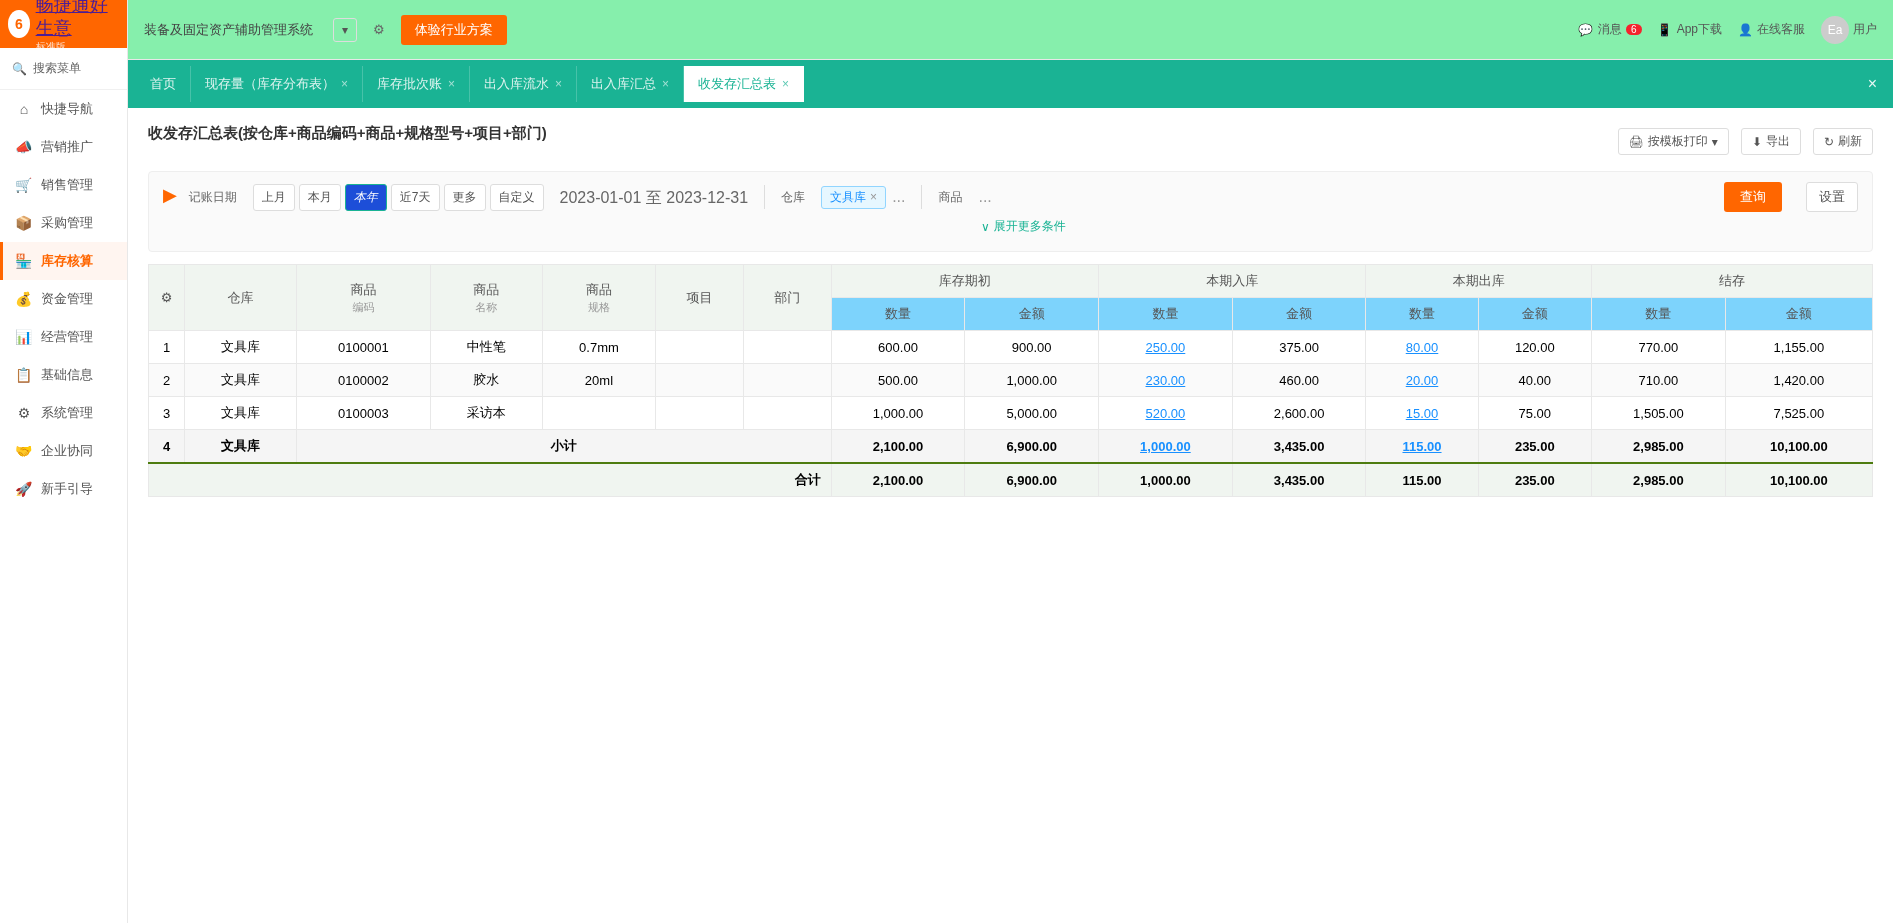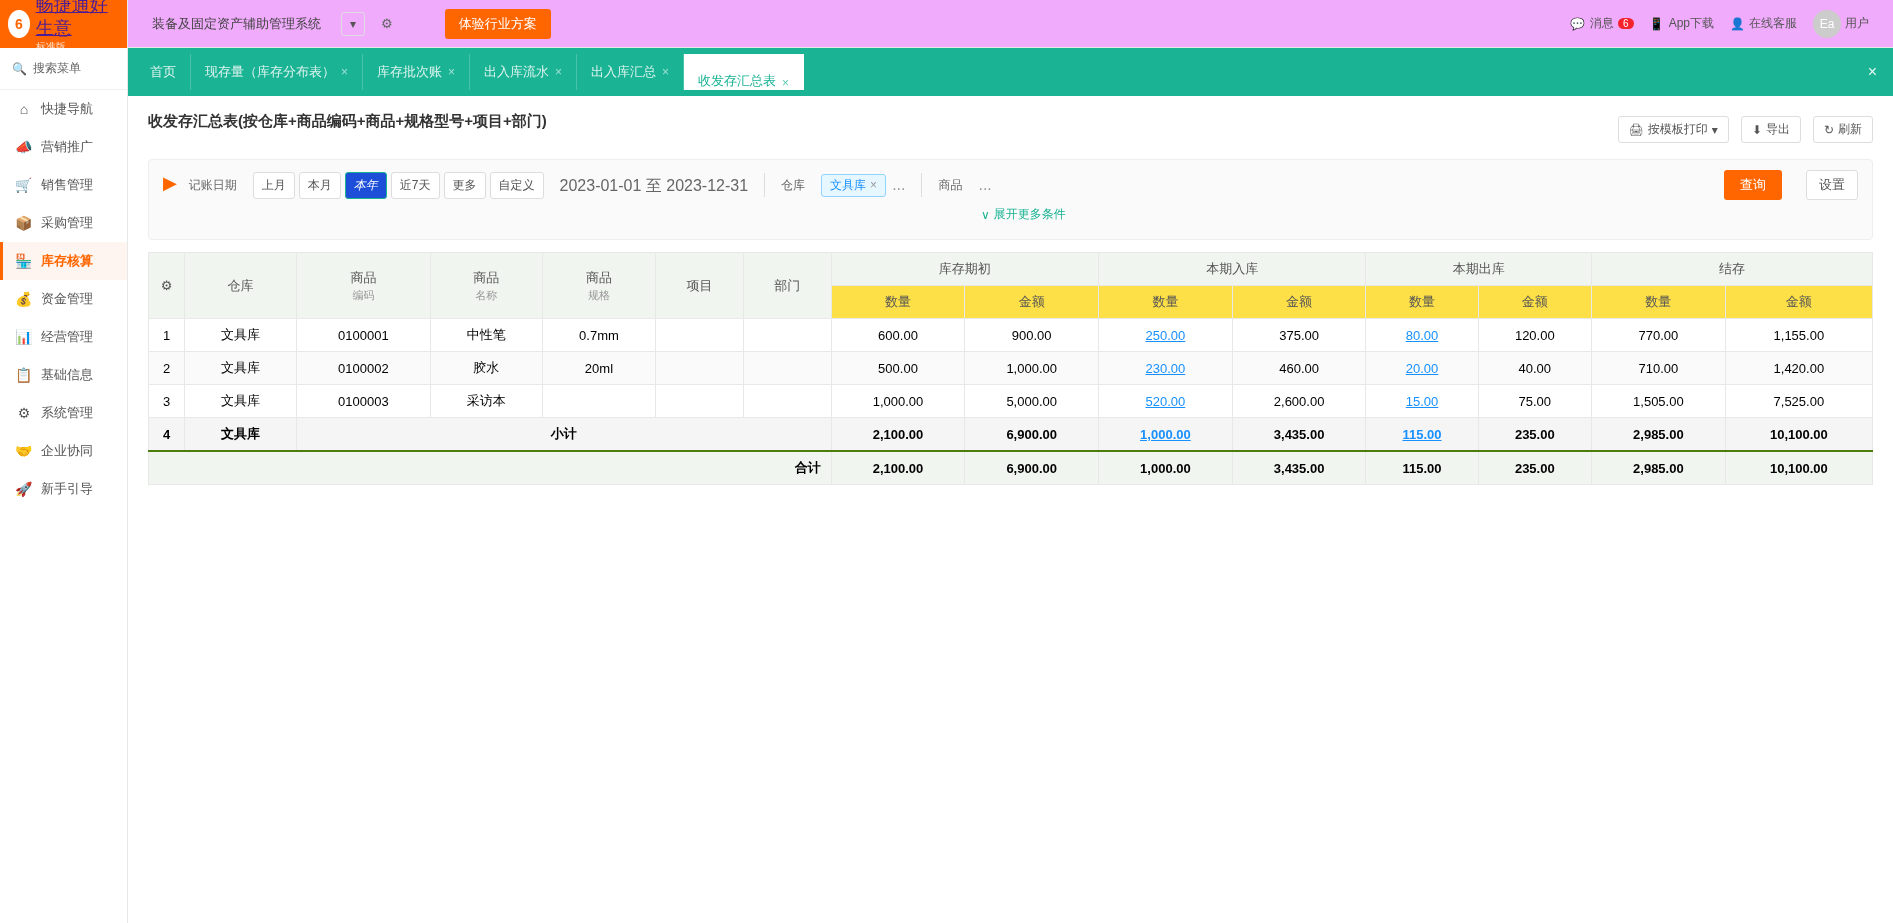--- a/index.html
+++ b/index.html
@@ -52,36 +52,36 @@
       color: #555;
       font-size: 13px;
       border-left: 3px solid transparent;
     }
     .sidebar-item.active { background: #fff5f0; color: #ff6600; border-left: 3px solid #ff6600; font-weight: bold; }
     .sidebar-item-icon { font-size: 14px; width: 18px; text-align: center; }
 
     
     .main { flex: 1; display: flex; flex-direction: column; overflow: hidden; }
     .topbar {
-      height: 48px;
-      background: #f0abfc;
+      height: 60px;
+      background: #86efac;
       border-bottom: 1px solid #e8e8e8;
       display: flex; align-items: center;
-      padding: 0 24px;
+      padding: 0 16px;
       gap: 12px;
     }
     .topbar-dropdown {
       display: flex; align-items: center; gap: 4px;
       padding: 4px 8px; border: 1px solid #ddd; border-radius: 3px;
       cursor: pointer; font-size: 12px; color: #555;
     }
     .topbar-gear { padding: 4px; cursor: pointer; color: #666; }
     .topbar-trial {
       background: #ff6600; color: #fff; border: none;
-      padding: 6px 14px; border-radius: 3px; cursor: pointer; font-size: 13px; margin-left: 36px;
+      padding: 6px 14px; border-radius: 3px; cursor: pointer; font-size: 13px;
     }
     .topbar-right { margin-left: auto; display: flex; align-items: center; gap: 16px; }
     .topbar-right-item { display: flex; align-items: center; gap: 4px; cursor: pointer; color: #555; font-size: 12px; }
     .badge { background: #f5222d; color: #fff; border-radius: 8px; padding: 0 4px; font-size: 10px; min-width: 16px; text-align: center; }
     .avatar { width: 28px; height: 28px; border-radius: 50%; background: #ccc; display: flex; align-items: center; justify-content: center; font-size: 12px; color: #fff; }
 
     
     .tabbar {
       background: #1ab394;
       display: flex; align-items: center;
@@ -93,21 +93,21 @@
     .tab {
       padding: 0 14px;
       height: 36px;
       display: flex; align-items: center; gap: 6px;
       cursor: pointer;
       color: rgba(255,255,255,0.85);
       font-size: 13px;
       white-space: nowrap;
       border-right: 1px solid rgba(255,255,255,0.2);
     }
-    .tab.active { background: #fff; color: #1ab394; font-weight: 500; align-items: flex-end; }
+    .tab.active { background: #fff; color: #1ab394; font-weight: 500; }
     .tab-close { font-size: 12px; color: inherit; opacity: 0.7; }
     .tabbar-close-all { margin-left: auto; color: rgba(255,255,255,0.9); cursor: pointer; font-size: 16px; padding: 0 8px; }
 
     
     .content { flex: 1; overflow-y: auto; padding: 0; background: #f5f5f5; }
 
     
     .page-container { background: #fff; margin: 0; padding: 16px 20px; min-height: 100%; }
     .page-title { font-size: 15px; font-weight: bold; color: #333; margin-bottom: 16px; }
 
@@ -136,21 +136,21 @@
     .btn-query { background: #ff6600; color: #fff; border: none; padding: 5px 16px; border-radius: 3px; cursor: pointer; font-size: 13px; }
     .btn-set { background: #fff; color: #555; border: 1px solid #ddd; padding: 5px 12px; border-radius: 3px; cursor: pointer; font-size: 13px; }
     .expand-more { display: flex; align-items: center; justify-content: center; padding: 6px 0; color: #1ab394; cursor: pointer; font-size: 12px; gap: 4px; }
     .toolbar-right { display: flex; gap: 12px; align-items: center; }
     .toolbar-btn { display: flex; align-items: center; gap: 4px; padding: 4px 10px; border: 1px solid #ddd; border-radius: 3px; cursor: pointer; font-size: 12px; color: #555; background: #fff; }
 
     
     .data-table { width: 100%; border-collapse: collapse; font-size: 13px; }
     .data-table th, .data-table td { border: 1px solid #e8e8e8; padding: 7px 10px; text-align: center; }
     .data-table thead tr:first-child th { background: #f0f5f0; color: #555; font-weight: 500; }
-    .data-table thead tr:nth-child(2) th { background: #fde047; color: #555; font-weight: 500; }
+    .data-table thead tr:nth-child(2) th { background: #7dd3fc; color: #555; font-weight: 500; }
     .data-table tbody tr:nth-child(even) { background: #fafafa; }
     .data-table tbody tr.subtotal { background: #f5f5f5; font-weight: bold; }
     .data-table tfoot td { background: #f0f5f0; font-weight: bold; border-top: 2px solid #4d7c0f; }
     .link-text { color: #1890ff; text-decoration: underline; cursor: pointer; }
     .col-settings { width: 36px; }
     .th-group { text-align: center; }
 
     .topbar-system { font-size: 13px; color: #444; margin-right: 8px; }
   </style>
 </head>

